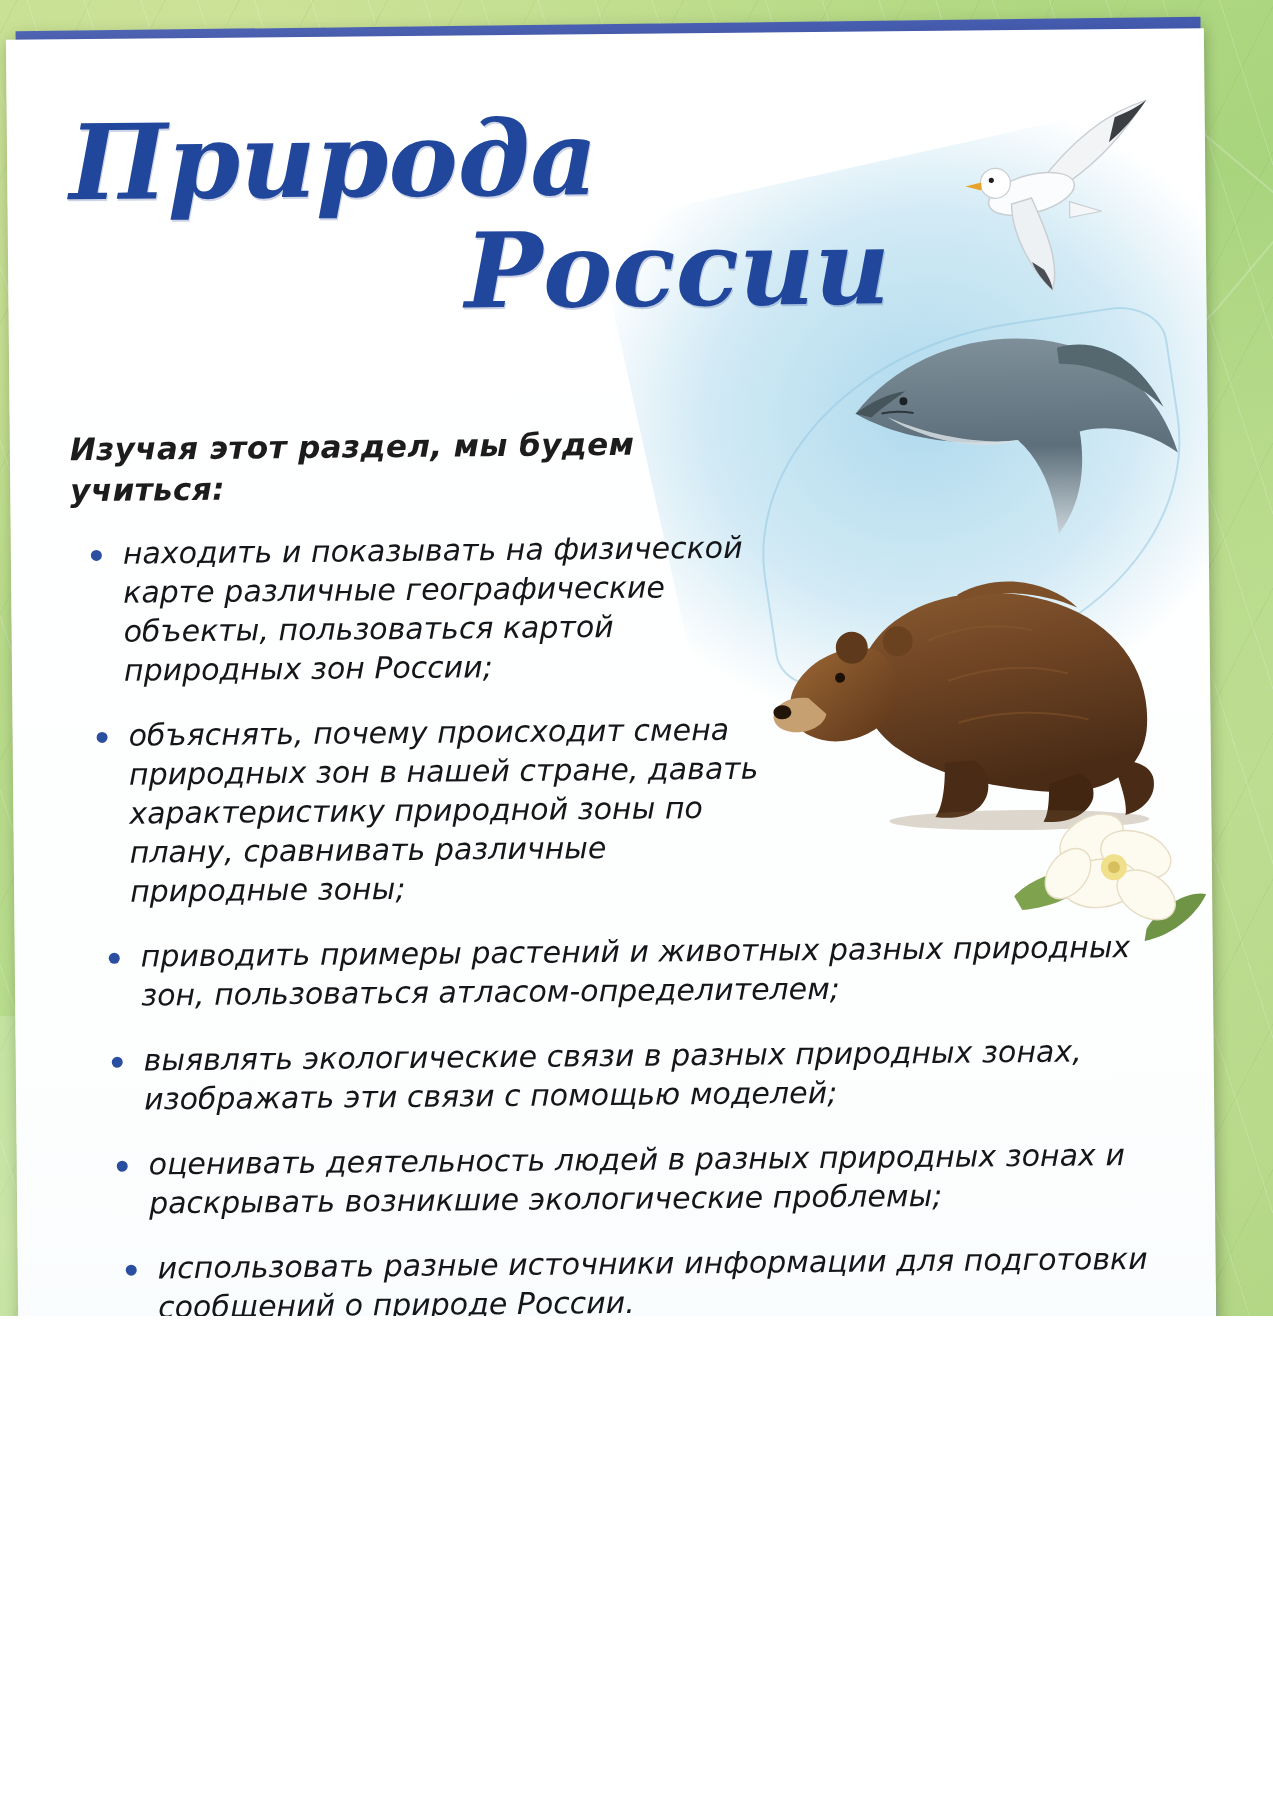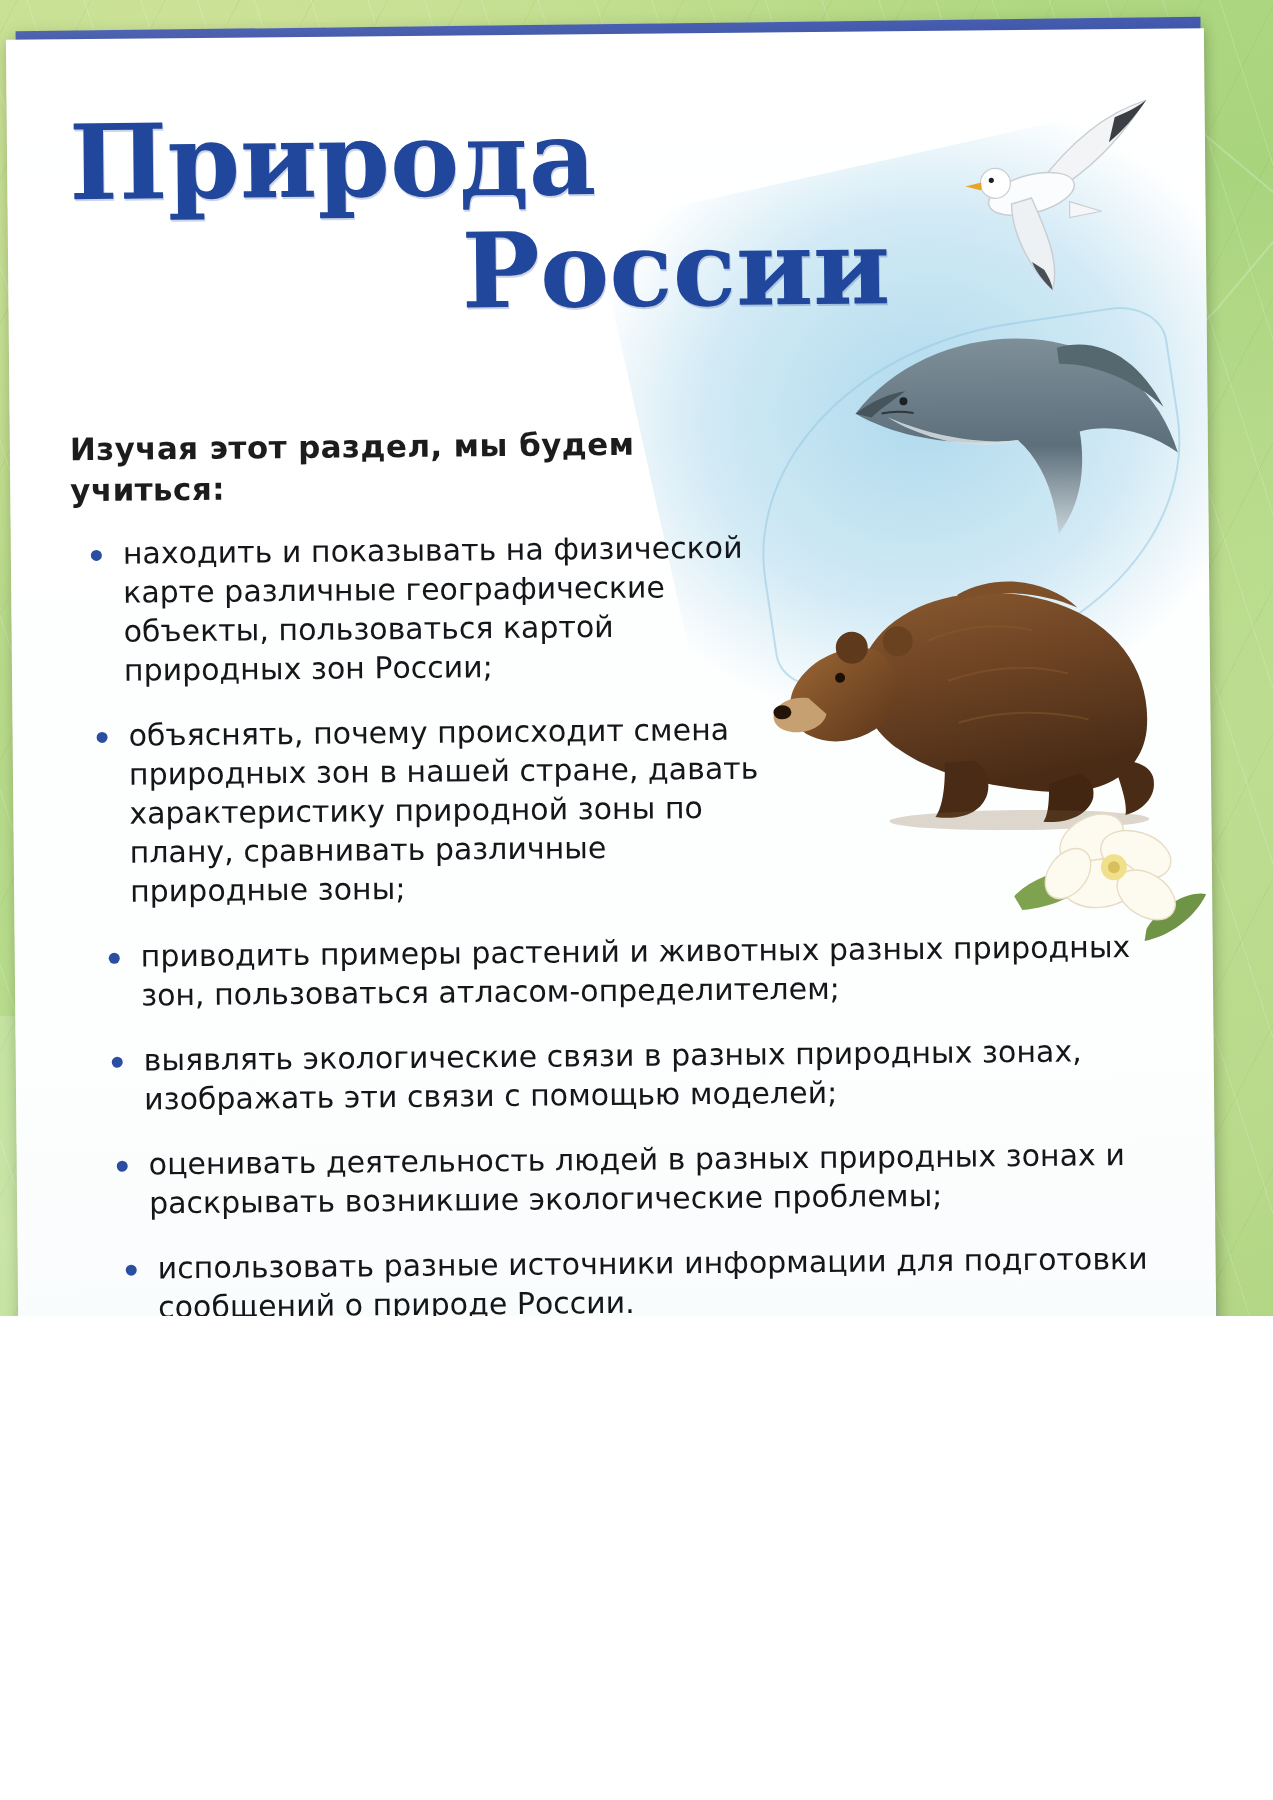--- a/index.html
+++ b/index.html
@@ -17,20 +17,21 @@
   
   .page {
     position: relative;
     width: 1273px;
     height: 1316px;
     background:
       radial-gradient(ellipse at 18% 12%, #cfe39a 0%, rgba(207,227,154,0) 55%),
       radial-gradient(ellipse at 85% 80%, #bcdc8e 0%, rgba(188,220,142,0) 60%),
       linear-gradient(160deg, #b9dc86 0%, #a9d47e 35%, #bfe094 70%, #9ecb72 100%);
     overflow: hidden;
+    font-style: italic;
   }
   
   .bg-texture {
     position: absolute;
     inset: 0;
     background-image:
       repeating-linear-gradient(72deg, rgba(255,255,255,0.16) 0px, rgba(255,255,255,0.16) 1px, rgba(255,255,255,0) 1px, rgba(255,255,255,0) 54px),
       repeating-linear-gradient(-63deg, rgba(120,170,90,0.13) 0px, rgba(120,170,90,0.13) 1px, rgba(255,255,255,0) 1px, rgba(255,255,255,0) 66px);
     pointer-events: none;
   }

